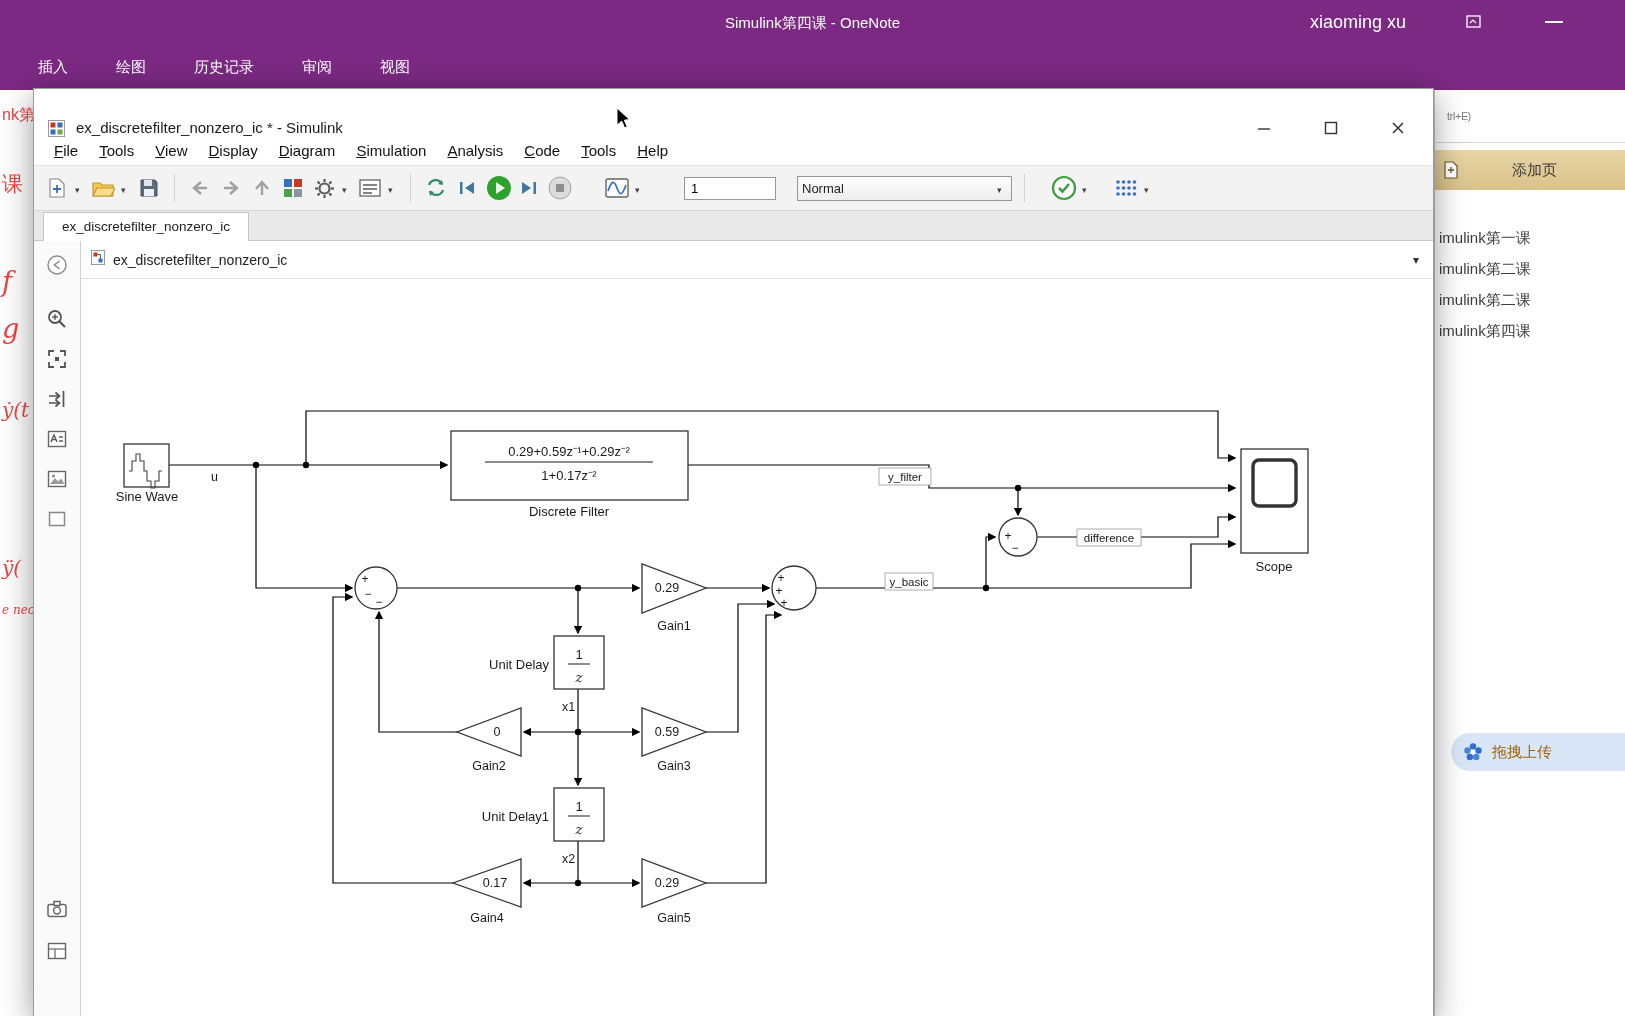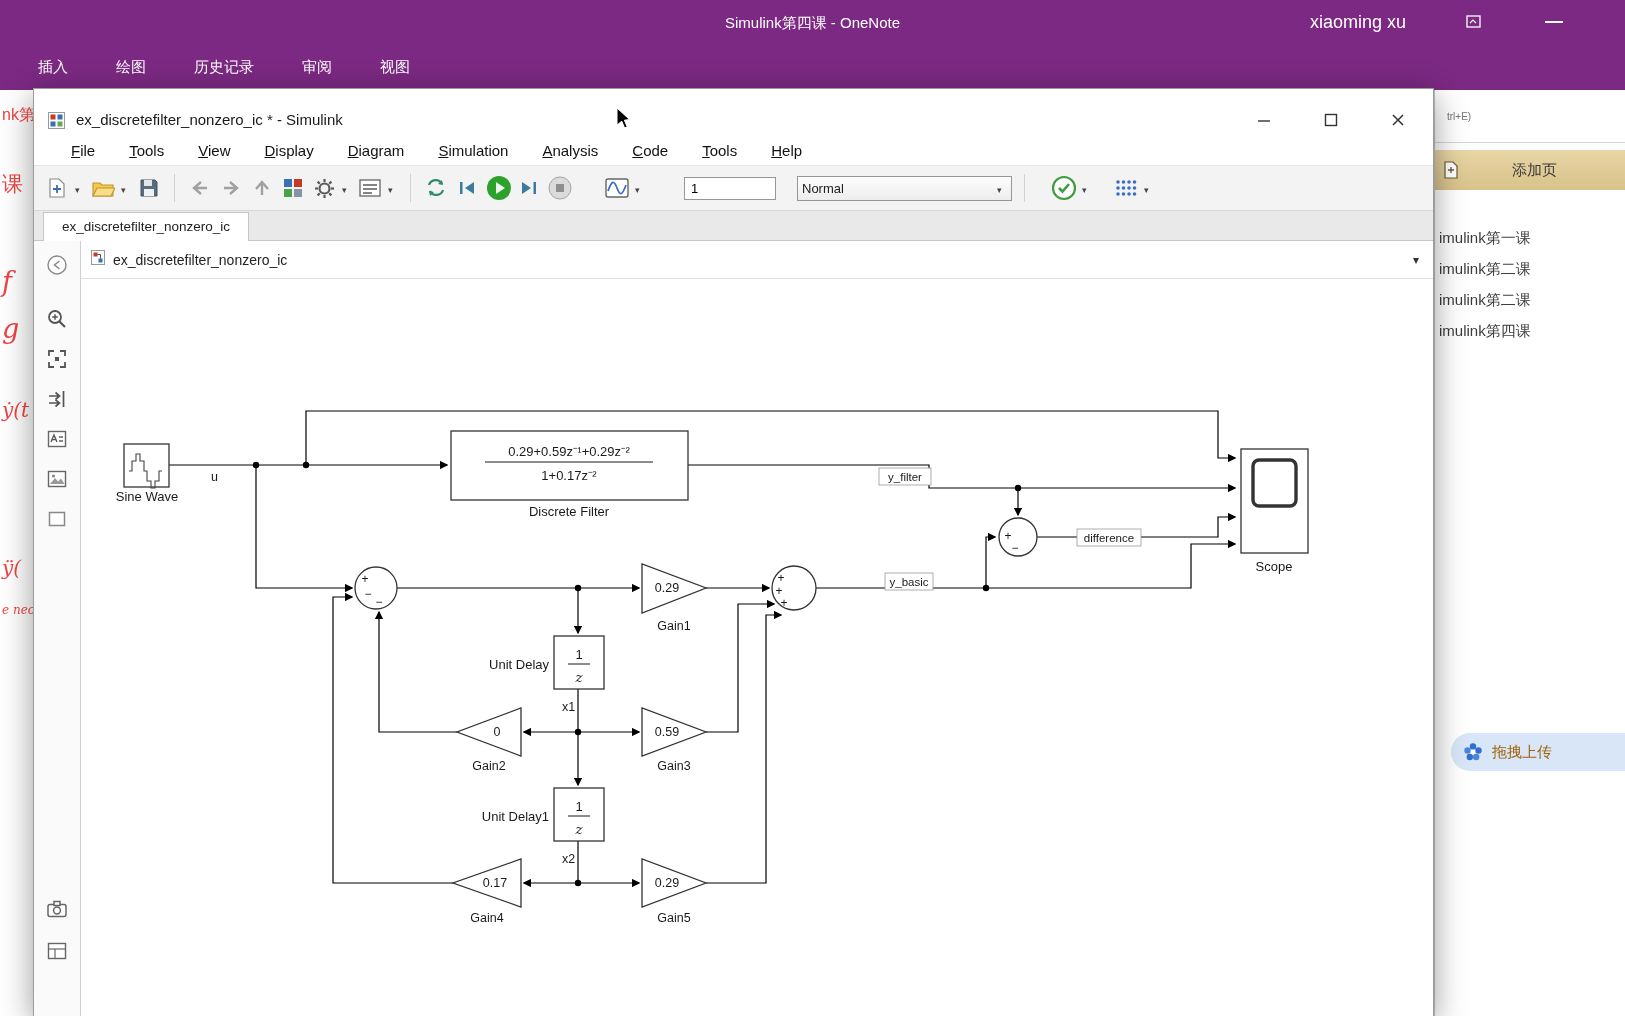--- a/index.html
+++ b/index.html
@@ -22,26 +22,26 @@
   .on-search{position:absolute;left:0;top:0;width:191px;height:53px;border-bottom:1px solid #d4d4d4;color:#757575;font-size:10px;line-height:53px;padding-left:12px;}
   .on-addpage{position:absolute;left:0;top:60px;width:191px;height:40px;background:linear-gradient(#e8d6a6,#d9c28a);display:flex;align-items:center;padding-left:8px;gap:8px;}
   .on-addpage-label{font-size:15px;color:#3a3a3a;margin-left:45px;}
   .on-pagelist{position:absolute;left:0;top:132px;width:191px;}
   .on-page{height:31px;line-height:31px;font-size:15px;color:#3c3c3c;padding-left:4px;white-space:nowrap;}
   .on-pill{position:absolute;left:16px;top:643px;width:200px;height:38px;background:#d8e6f8;border-radius:19px;display:flex;align-items:center;padding-left:11px;gap:8px;}
   .on-pill-label{font-size:15px;color:#a16207;white-space:nowrap;}
 
   
   .sl-window{position:absolute;left:33px;top:88px;width:1401px;height:928px;background:#fff;border:1px solid #9b9b9b;box-shadow:0 8px 30px rgba(0,0,0,.4);z-index:3;}
-  .sl-titlebar{position:absolute;left:0;top:8px;width:100%;height:46px;background:#fff;}
+  .sl-titlebar{position:absolute;left:0;top:16px;width:100%;height:46px;background:#fff;}
   .sl-title{position:absolute;left:42px;top:0;height:46px;line-height:46px;font-size:15px;color:#1a1a1a;}
   .sl-appicon{position:absolute;left:14px;top:15px;}
   .sl-btn{position:absolute;top:0;width:46px;height:46px;display:flex;align-items:center;justify-content:center;}
   .sl-min{left:1207px;} .sl-max{left:1274px;} .sl-close{left:1341px;}
-  .sl-menubar{position:absolute;left:0;top:46px;width:100%;height:30px;display:flex;align-items:center;padding-left:20px;gap:34px;margin-left:17px;}
+  .sl-menubar{position:absolute;left:0;top:46px;width:100%;height:30px;display:flex;align-items:center;padding-left:20px;gap:21px;}
   .mi{display:inline-block;font-size:15px;color:#111;cursor:default;}
   .mi::first-letter{text-decoration:underline;}
   .sl-toolbar{position:absolute;left:0;top:76px;width:100%;height:46px;background:#f3f3f3;border-top:1px solid #e4e4e4;border-bottom:1px solid #d7d7d7;display:flex;align-items:center;padding-left:10px;gap:5px;}
   .ti{width:26px;height:26px;display:flex;align-items:center;justify-content:center;flex:0 0 auto;}
   .caret{width:10px;display:inline-block;flex:0 0 auto;}
   .caret::before{content:"▾";font-size:9px;color:#444;}
   .tsep{width:1px;height:28px;background:#d2d2d2;margin:0 7px;flex:0 0 auto;}
   .sim-time{width:92px;height:23px;border:1px solid #979797;font-size:13px;padding:0 6px;margin-left:34px;background:#fff;font-family:"Liberation Sans",sans-serif;}
   .sim-mode{width:215px;height:25px;border:1px solid #979797;background:linear-gradient(#fdfdfd,#ededed);display:flex;align-items:center;justify-content:space-between;padding:0 4px;margin-left:16px;font-size:13px;color:#222;flex:0 0 auto;}
   .sl-tabbar{position:absolute;left:0;top:122px;width:100%;height:30px;background:#e9e9e9;border-bottom:1px solid #c6c6c6;}

